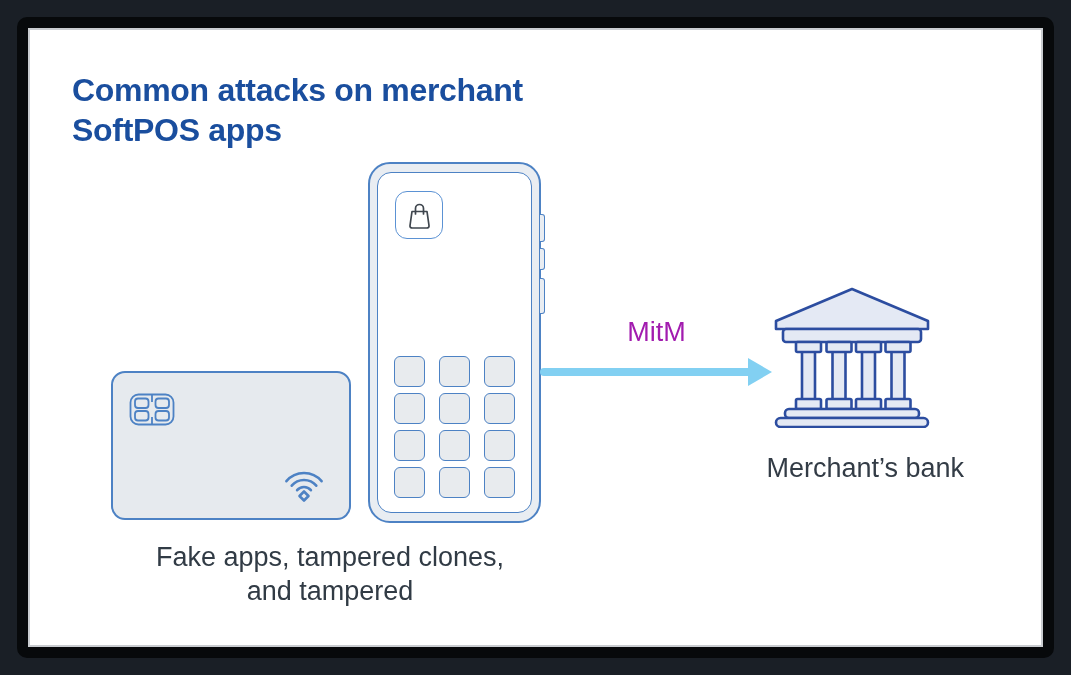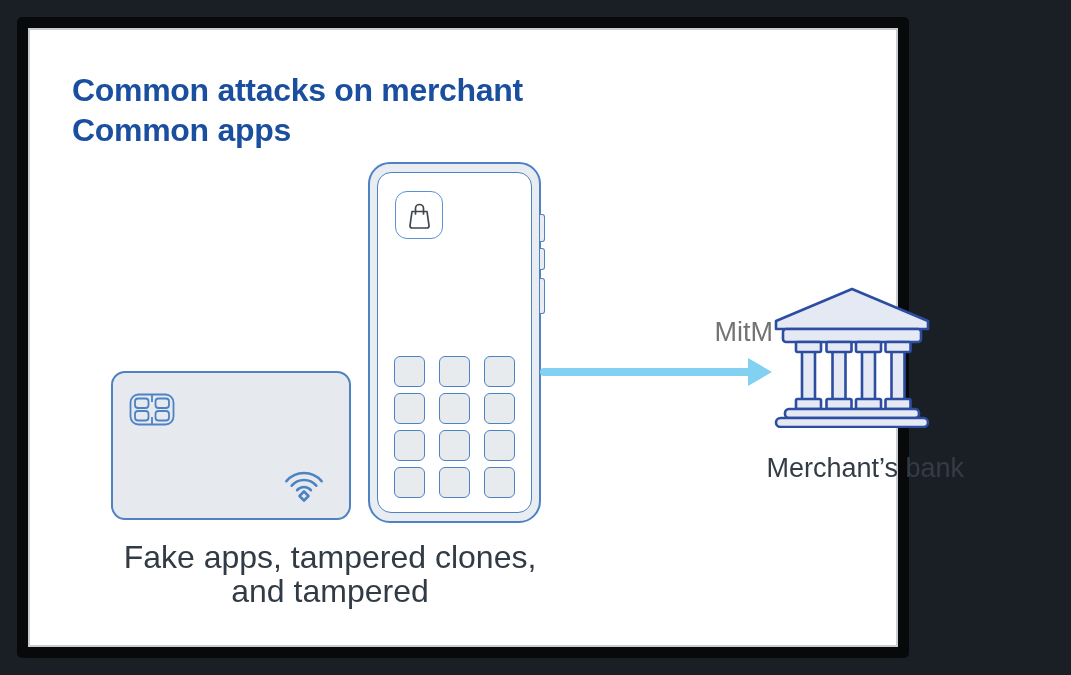--- a/index.html
+++ b/index.html
@@ -9,26 +9,26 @@
     height: 675px;
     background: #1a1f26;
     font-family: "Liberation Sans", sans-serif;
     overflow: hidden;
     position: relative;
   }
   .frame {
     position: absolute;
     left: 17px;
     top: 17px;
-    width: 892px;
+    width: 1037px;
     height: 641px;
     box-sizing: border-box;
     background: #ffffff;
     border: 11px solid #07090b;
-    border-radius: 5px;
+    border-radius: 10px;
     box-shadow: inset 0 0 0 2px #c9ccd0;
   }
   .canvas { position: absolute; inset: 0; }
 
   .title {
     position: absolute;
     left: 44px;
     top: 42px;
     margin: 0;
     font-size: 32px;
@@ -118,24 +118,24 @@
   }
   .chip { position: absolute; left: 16px; top: 20px; }
   .wave { position: absolute; left: 164px; top: 88px; }
 
   
   .mitm-label {
     position: absolute;
     left: 512px;
     top: 288px;
     width: 233px;
-    text-align: right;
+    text-align: center;
     font-size: 27px;
     line-height: 32px;
-    color: #737373;
+    color: #a21caf;
   }
   .arrow { position: absolute; left: 512px; top: 330px; width: 233px; height: 28px; }
   .arrow-line {
     position: absolute;
     left: 0; top: 10px;
     width: 212px; height: 8px;
     background: #82d0f2;
     border-radius: 4px;
   }
   .arrow-head {
@@ -160,32 +160,32 @@
     color: #333c46;
   }
 
   
   .caption {
     position: absolute;
     left: 52px;
     top: 512px;
     width: 500px;
     text-align: center;
-    font-size: 32px;
+    font-size: 27px;
     line-height: 34px;
     color: #313b45;
   }
 </style>
 </head>
 <body>
 
 <div class="frame">
   <div class="canvas">
 
-    <h1 class="title"><span>Common attacks on merchant</span><br><span>Common apps</span></h1>
+    <h1 class="title"><span>Common attacks on merchant</span><br><span>SoftPOS apps</span></h1>
 
     <div class="phone">
       <div class="side-btn b1"></div>
       <div class="side-btn b2"></div>
       <div class="side-btn b3"></div>
       <div class="screen">
         <div class="app-icon">
           <svg width="27" height="29" viewBox="0 0 27 29">
             <g fill="none" stroke="#3f464e" stroke-width="1.7" stroke-linecap="round" stroke-linejoin="round">
               <path d="M6 10.5 L21 10.5 L23 24.5 Q23.3 27 20.6 27 L6.4 27 Q3.7 27 4 24.5 Z"></path>

